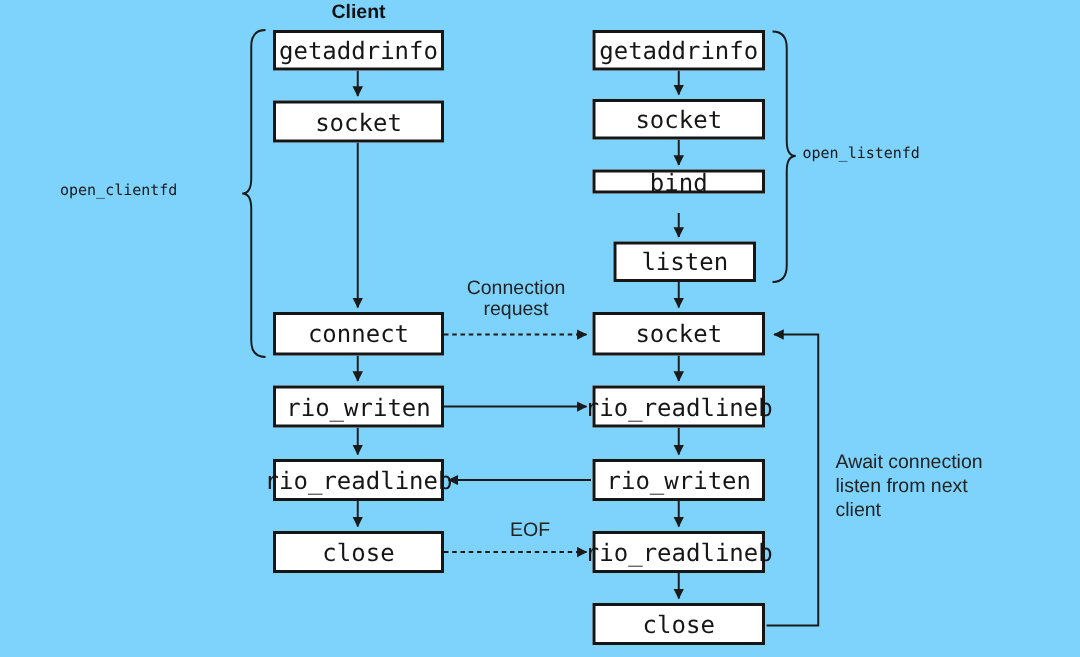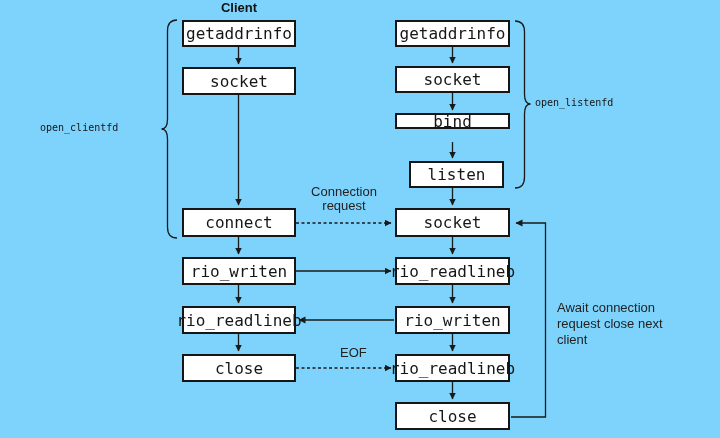--- a/index.html
+++ b/index.html
@@ -89,15 +89,15 @@
   <div class="fnbox" style="left:395px;top:208px;width:115px;height:29px;">socket</div>
   <div class="fnbox" style="left:395px;top:257px;width:115px;height:28px;">rio_readlineb</div>
   <div class="fnbox" style="left:395px;top:306px;width:115px;height:28px;">rio_writen</div>
   <div class="fnbox" style="left:395px;top:354px;width:115px;height:28px;">rio_readlineb</div>
   <div class="fnbox" style="left:395px;top:402px;width:115px;height:28px;">close</div>
 
   <div class="mono-label right" style="left:40px;top:122px;width:118px;">open_clientfd</div>
   <div class="mono-label" style="left:535px;top:97px;">open_listenfd</div>
   <div class="sans-label center" style="left:302px;top:185px;width:84px;">Connection request</div>
   <div class="sans-label" style="left:340px;top:346px;">EOF</div>
-  <div class="sans-label note" style="left:557px;top:300px;width:112px;">Await connection request close next client</div>
+  <div class="sans-label note" style="left:557px;top:300px;width:112px;">Await connection listen from next client</div>
 
 </div>
 
 </body></html>

